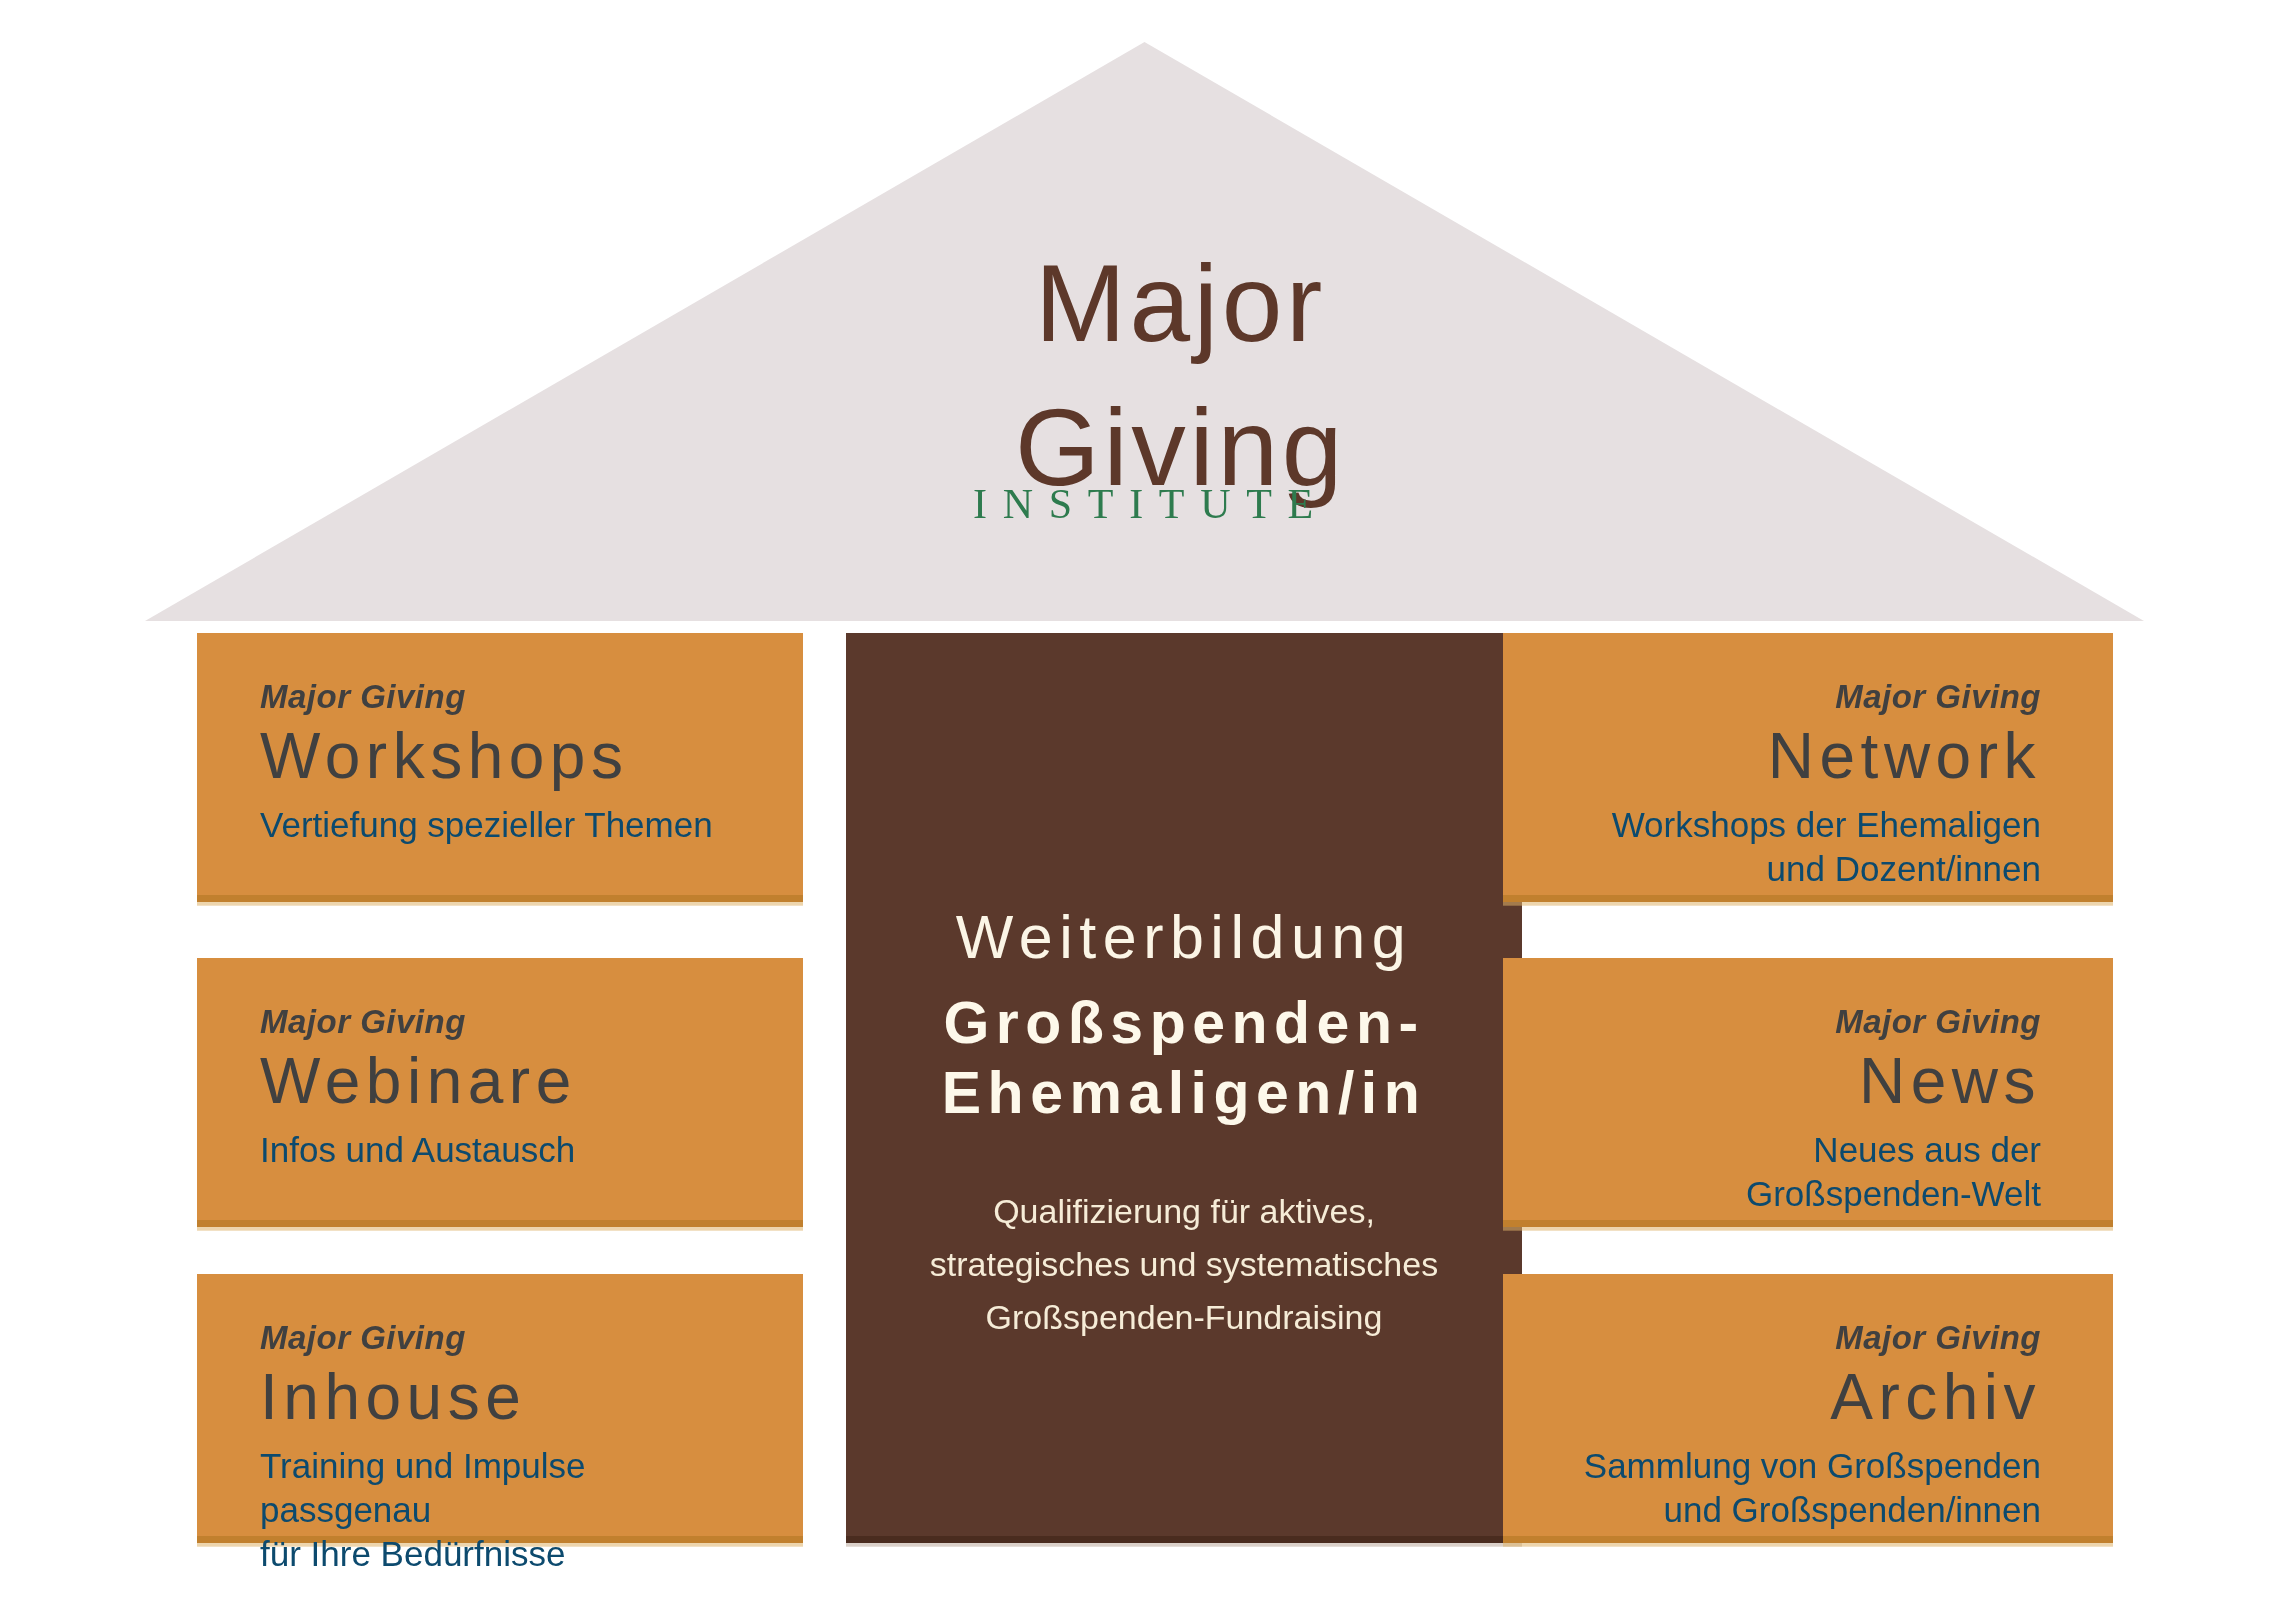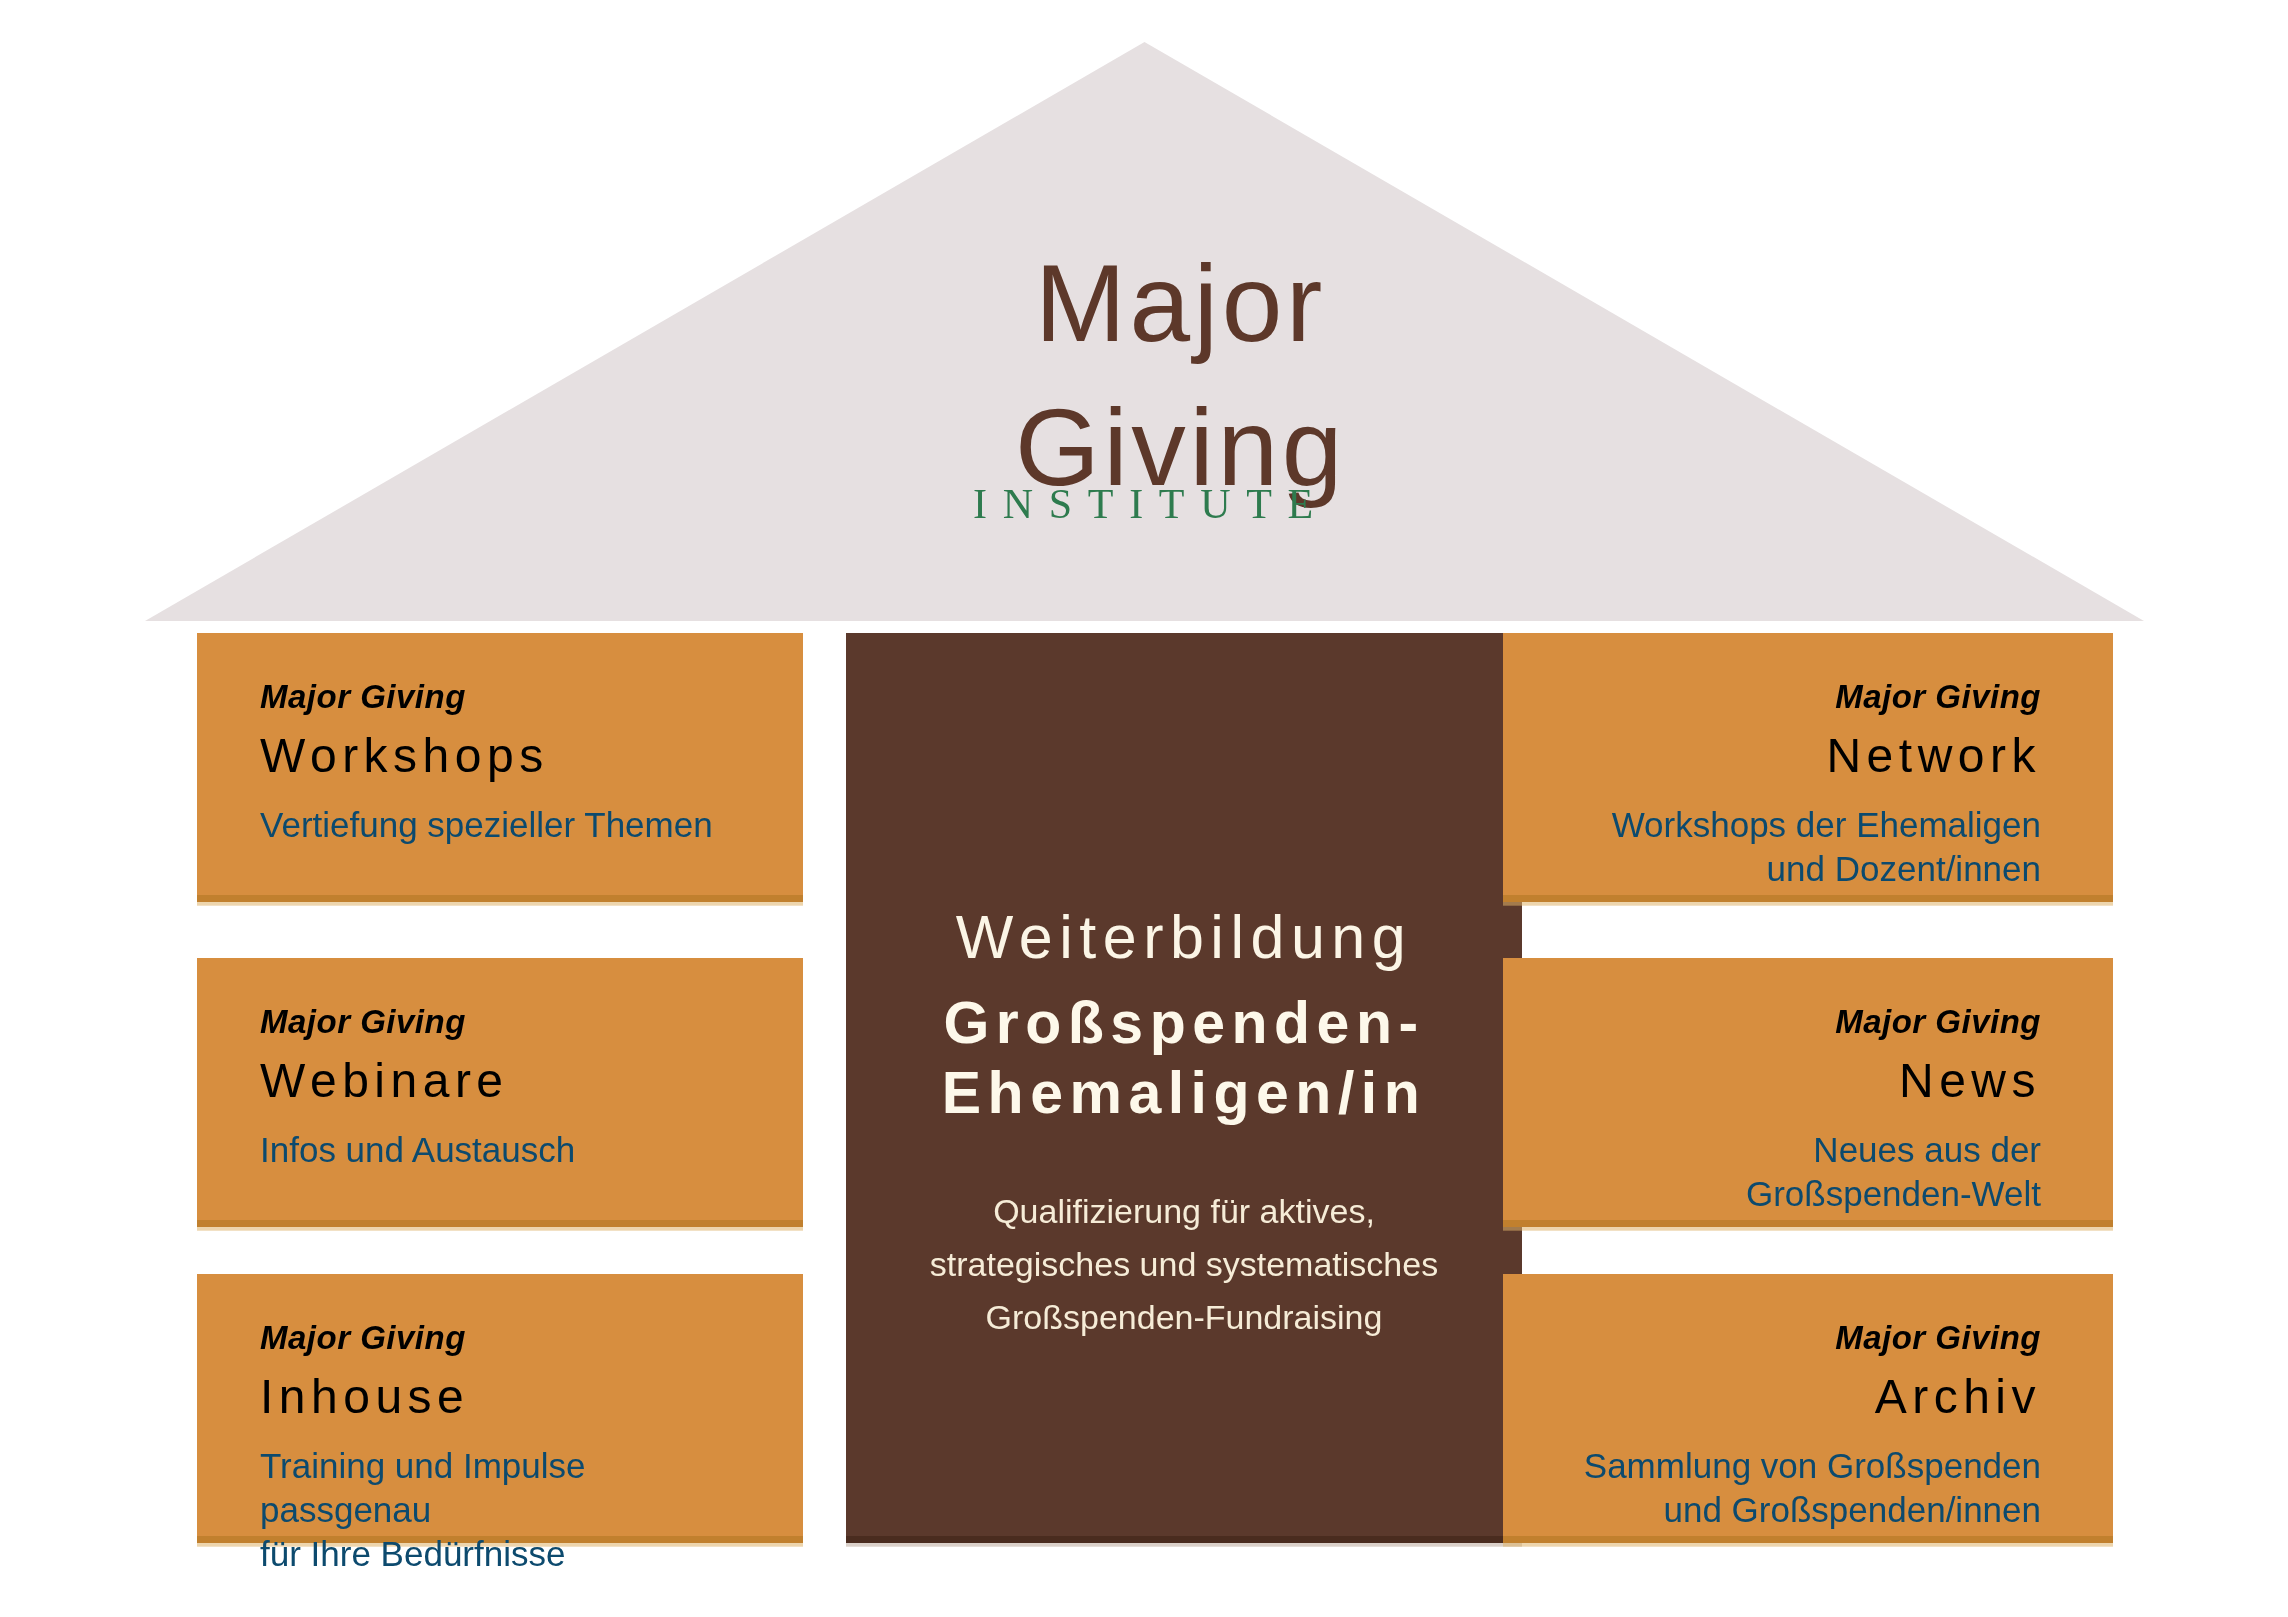--- a/index.html
+++ b/index.html
@@ -34,24 +34,24 @@
   .col-left{left:197px;width:606px;}
   .col-right{left:1503px;width:610px;}
   .r1{top:633px;height:269px;}
   .r2{top:958px;height:269px;}
   .r3{top:1274px;height:269px;}
   .pad-left{padding:44px 37px 0 63px;text-align:left;}
   .pad-right{padding:44px 72px 0 37px;text-align:right;}
 
   .brand{
     font-size:33px;font-weight:bold;font-style:italic;
-    color:#000000;letter-spacing:0.5px;margin:0 0 5.5px;line-height:39px;
+    color:#404040;letter-spacing:0.5px;margin:0 0 5.5px;line-height:39px;
   }
   .title{
-    font-size:48px;font-weight:normal;color:#000000;
+    font-size:64px;font-weight:normal;color:#404040;
     letter-spacing:5.5px;margin:0 0 13px;line-height:68px;
   }
   .subtitle{
     font-size:35px;color:#0c4a6e;line-height:44px;
     white-space:pre-line;margin:0;
   }
 
   
   .center-col{
     left:846px;top:633px;width:676px;height:910px;

